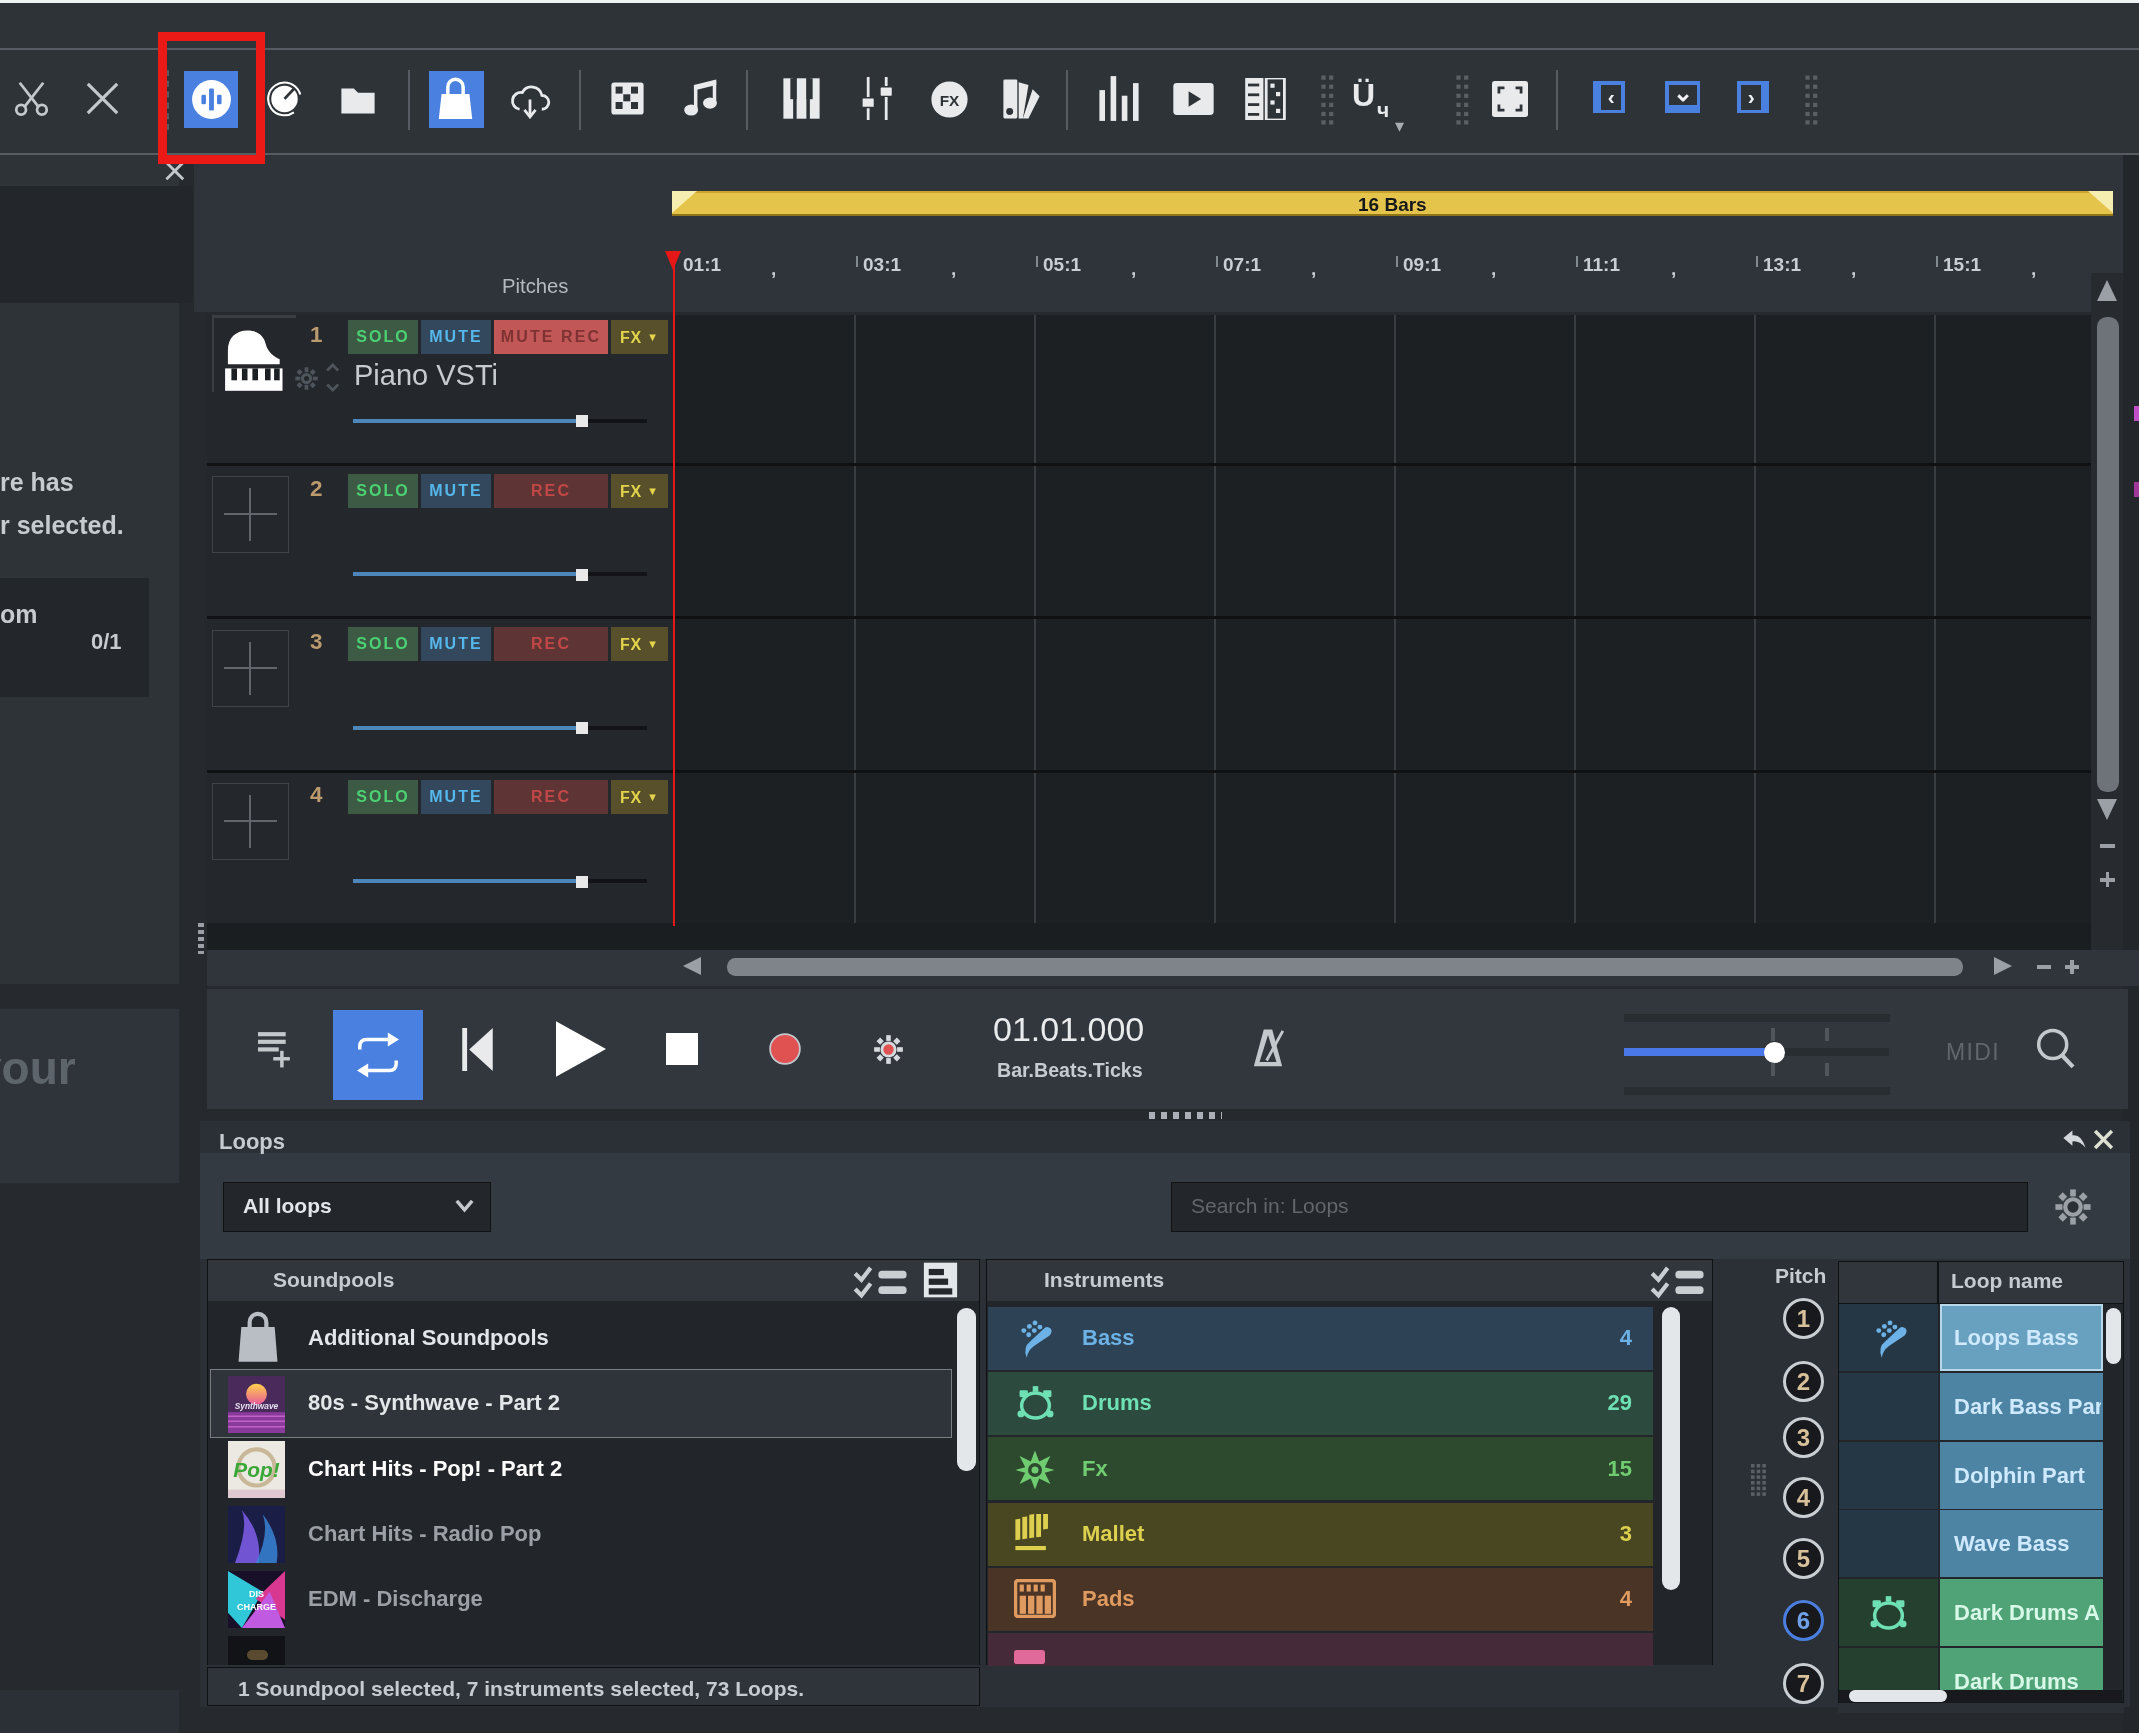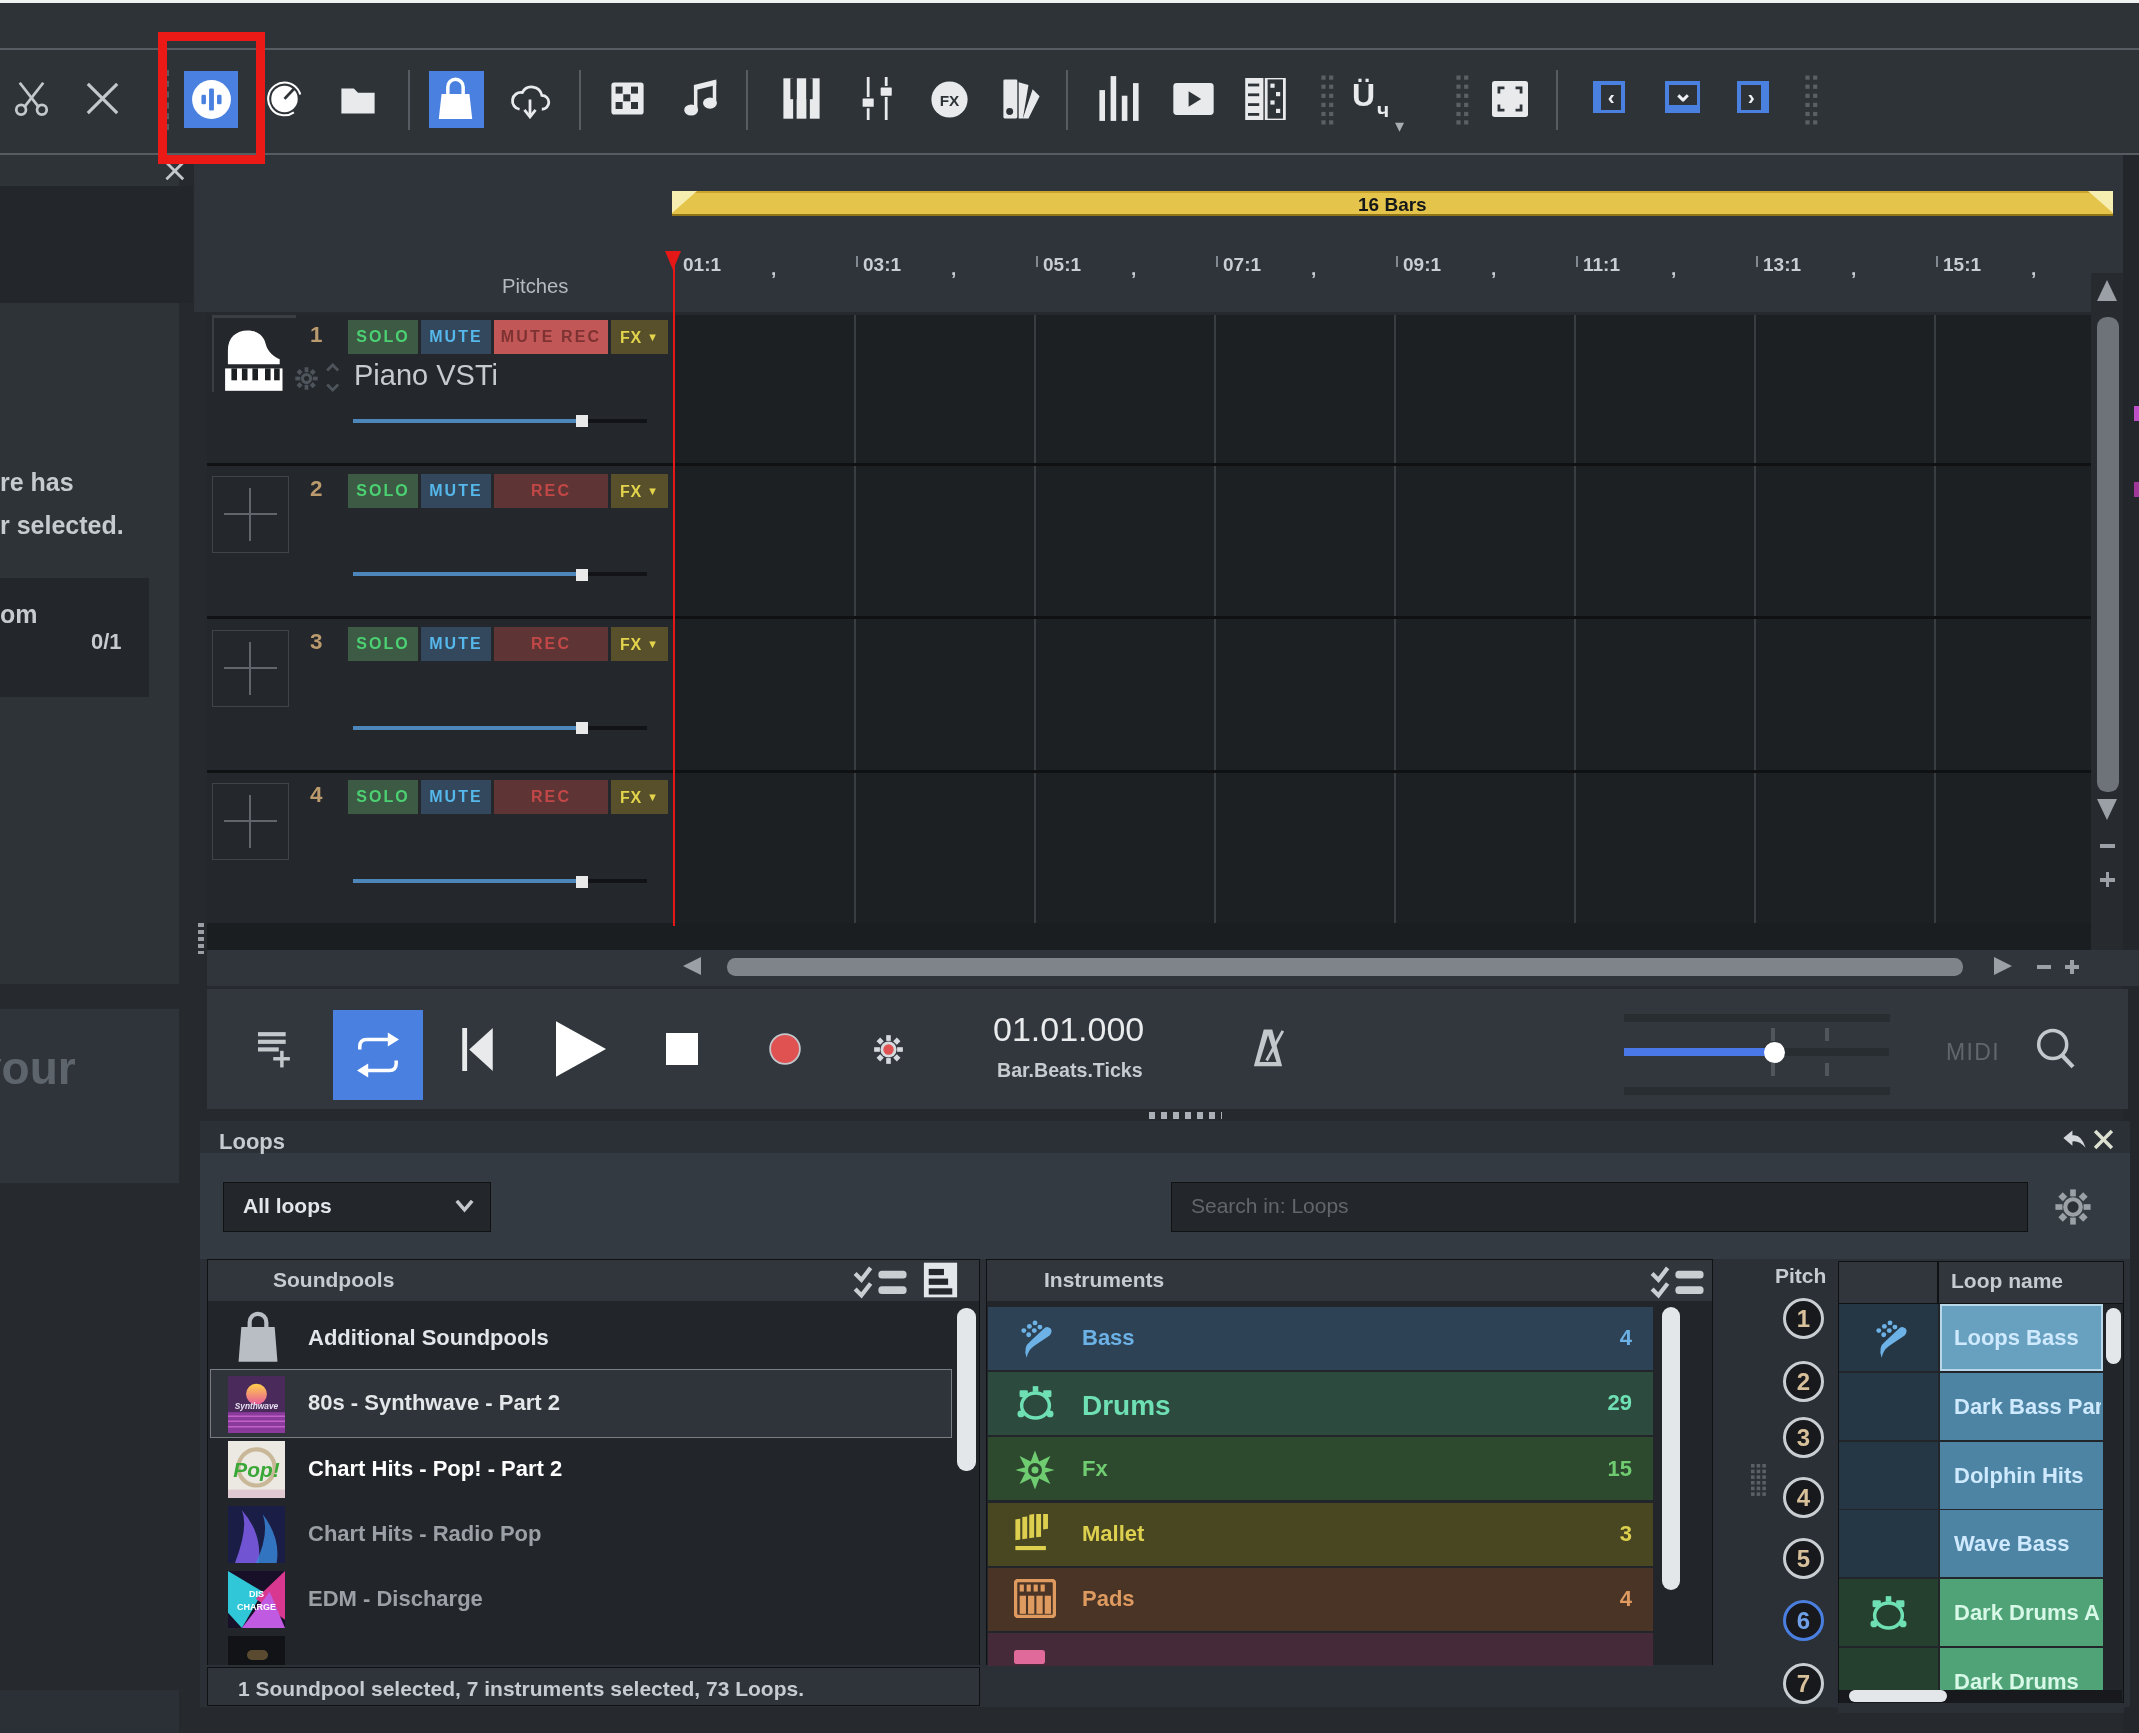--- a/index.html
+++ b/index.html
@@ -627,21 +627,21 @@
     <div class="txt" style="left:1632px;top:1325px;font-size:22px;font-weight:bold;color:#6db2e6;transform:translateX(-100%)">4</div>
     <div class="abs" style="left:988px;top:1372px;width:665px;height:63px;background:#2c4a3e"></div>
     <svg class="ico" style="left:1014px;top:1383px" width="43" height="41" viewBox="0 0 62 58">
       <ellipse cx="31" cy="32" rx="20" ry="18" fill="none" stroke="#6ee0b4" stroke-width="5"></ellipse>
       <rect x="8" y="10" width="12" height="10" rx="2" fill="#6ee0b4"></rect>
       <rect x="42" y="10" width="12" height="10" rx="2" fill="#6ee0b4"></rect>
       <rect x="27" y="4" width="8" height="8" fill="#6ee0b4"></rect>
       <circle cx="10" cy="44" r="5" fill="#6ee0b4"></circle>
         <circle cx="52" cy="44" r="5" fill="#6ee0b4"></circle>
     </svg>
-    <div class="txt" style="left:1082px;top:1390px;font-size:28px;font-weight:bold;color:#6ee0b4">Drums</div>
+    <div class="txt" style="left:1082px;top:1390px;font-size:22px;font-weight:bold;color:#6ee0b4">Drums</div>
     <div class="txt" style="left:1632px;top:1390px;font-size:22px;font-weight:bold;color:#6ee0b4;transform:translateX(-100%)">29</div>
     <div class="abs" style="left:988px;top:1437px;width:665px;height:63px;background:#2d4a2f"></div>
     <svg class="ico" style="left:1014px;top:1449px" width="42" height="42" viewBox="0 0 60 60">
       <g fill="#70cc70">
           <path d="M30 2 L36 18 L52 10 L44 26 L58 30 L44 34 L52 50 L36 42 L30 58 L24 42 L8 50 L16 34 L2 30 L16 26 L8 10 L24 18 Z"></path>
         </g>
       <circle cx="30" cy="30" r="10" fill="#2d4a2f"></circle>
         <circle cx="30" cy="30" r="5" fill="#70cc70"></circle>
     </svg>
     <div class="txt" style="left:1082px;top:1456px;font-size:22px;font-weight:bold;color:#70cc70">Fx</div>
@@ -726,21 +726,21 @@
           <circle cx="29" cy="18" r="3.5"></circle>
           <circle cx="37" cy="13" r="3.5"></circle>
         </g>
     </svg>
     <div class="txt" style="left:1954px;top:1325px;font-size:22px;font-weight:bold;color:#cfeaff;max-width:147px;overflow:hidden">Loops Bass</div>
     <div class="abs" style="left:1839px;top:1373px;width:99px;height:67px;background:#253744"></div>
     <div class="abs" style="left:1940px;top:1373px;width:163px;height:67px;background:#4d84a4"></div>
     <div class="txt" style="left:1954px;top:1394px;font-size:22px;font-weight:bold;color:#cfeaff;max-width:147px;overflow:hidden">Dark Bass Par</div>
     <div class="abs" style="left:1839px;top:1442px;width:99px;height:67px;background:#253744"></div>
     <div class="abs" style="left:1940px;top:1442px;width:163px;height:67px;background:#4d84a4"></div>
-    <div class="txt" style="left:1954px;top:1463px;font-size:22px;font-weight:bold;color:#cfeaff;max-width:147px;overflow:hidden">Dolphin Hits</div>
+    <div class="txt" style="left:1954px;top:1463px;font-size:22px;font-weight:bold;color:#cfeaff;max-width:147px;overflow:hidden">Dolphin Part</div>
     <div class="abs" style="left:1839px;top:1510px;width:99px;height:67px;background:#253744"></div>
     <div class="abs" style="left:1940px;top:1510px;width:163px;height:67px;background:#4d84a4"></div>
     <div class="txt" style="left:1954px;top:1531px;font-size:22px;font-weight:bold;color:#cfeaff;max-width:147px;overflow:hidden">Wave Bass</div>
     <div class="abs" style="left:1839px;top:1579px;width:99px;height:67px;background:#25402f"></div>
     <div class="abs" style="left:1940px;top:1579px;width:163px;height:67px;background:#4fa377"></div>
     <svg class="ico" style="left:1867px;top:1593px" width="43" height="41" viewBox="0 0 62 58">
       <ellipse cx="31" cy="32" rx="20" ry="18" fill="none" stroke="#6ee0b4" stroke-width="5"></ellipse>
       <rect x="8" y="10" width="12" height="10" rx="2" fill="#6ee0b4"></rect>
       <rect x="42" y="10" width="12" height="10" rx="2" fill="#6ee0b4"></rect>
       <rect x="27" y="4" width="8" height="8" fill="#6ee0b4"></rect>

